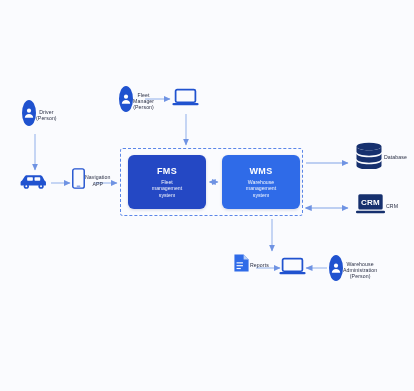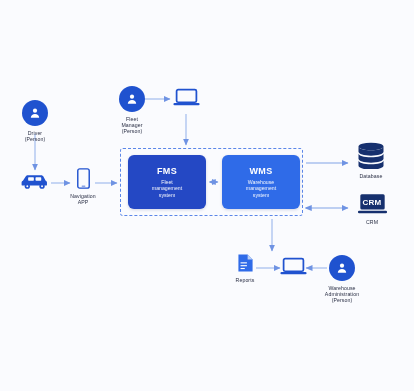--- a/index.html
+++ b/index.html
@@ -4,21 +4,21 @@
 <style>
   html,body{margin:0;padding:0;}
   body{
     width:414px;height:391px;
     background:#fafbfe;
     font-family:"Liberation Sans", sans-serif;
     overflow:hidden;
     position:relative;
   }
   #canvas{position:absolute;inset:0;}
-  .node{position:absolute;display:flex;flex-direction:column;align-items:center;}
+  .node{position:absolute;display:flex;flex-direction:row;align-items:center;}
   .caption{
     margin-top:4px;
     font-size:5.2px;
     line-height:6.2px;
     color:#2a2f45;
     text-align:center;
     letter-spacing:.1px;
     white-space:pre-line;
   }
   

